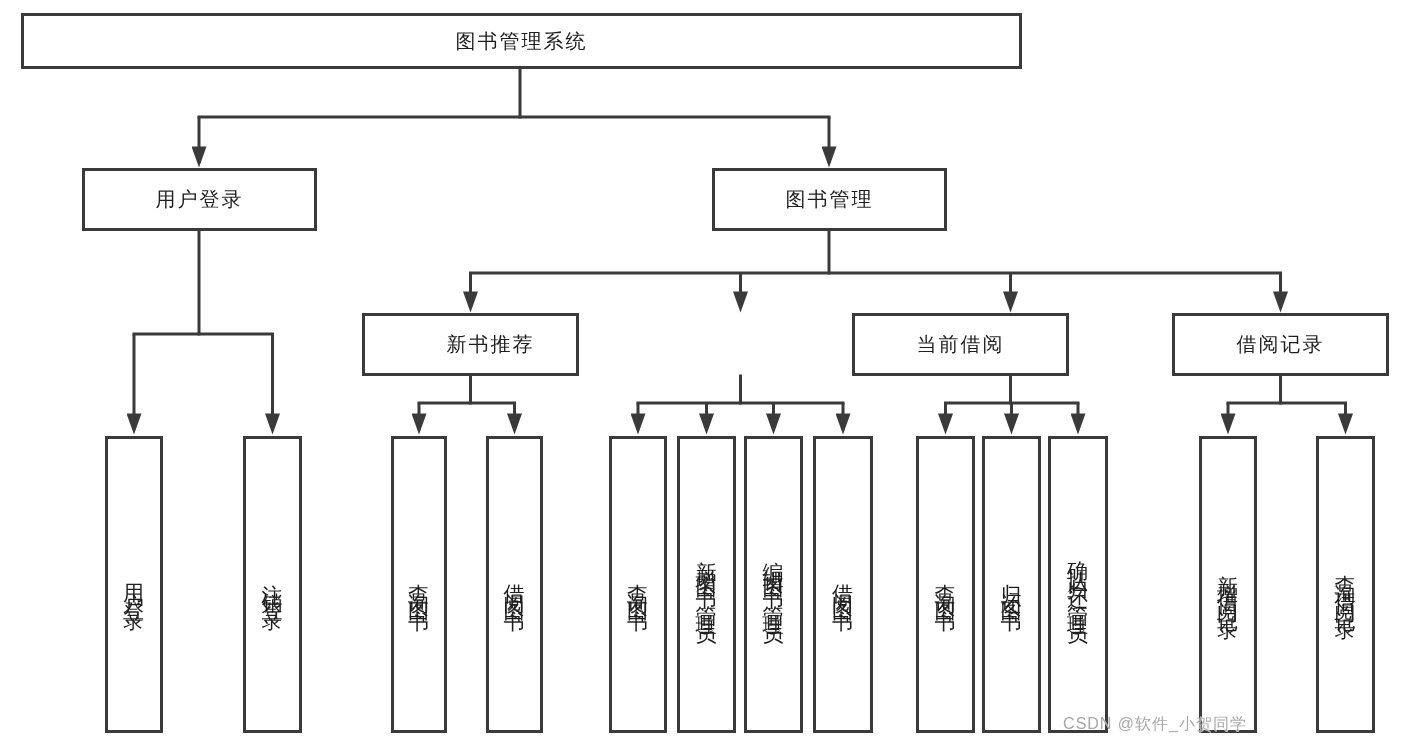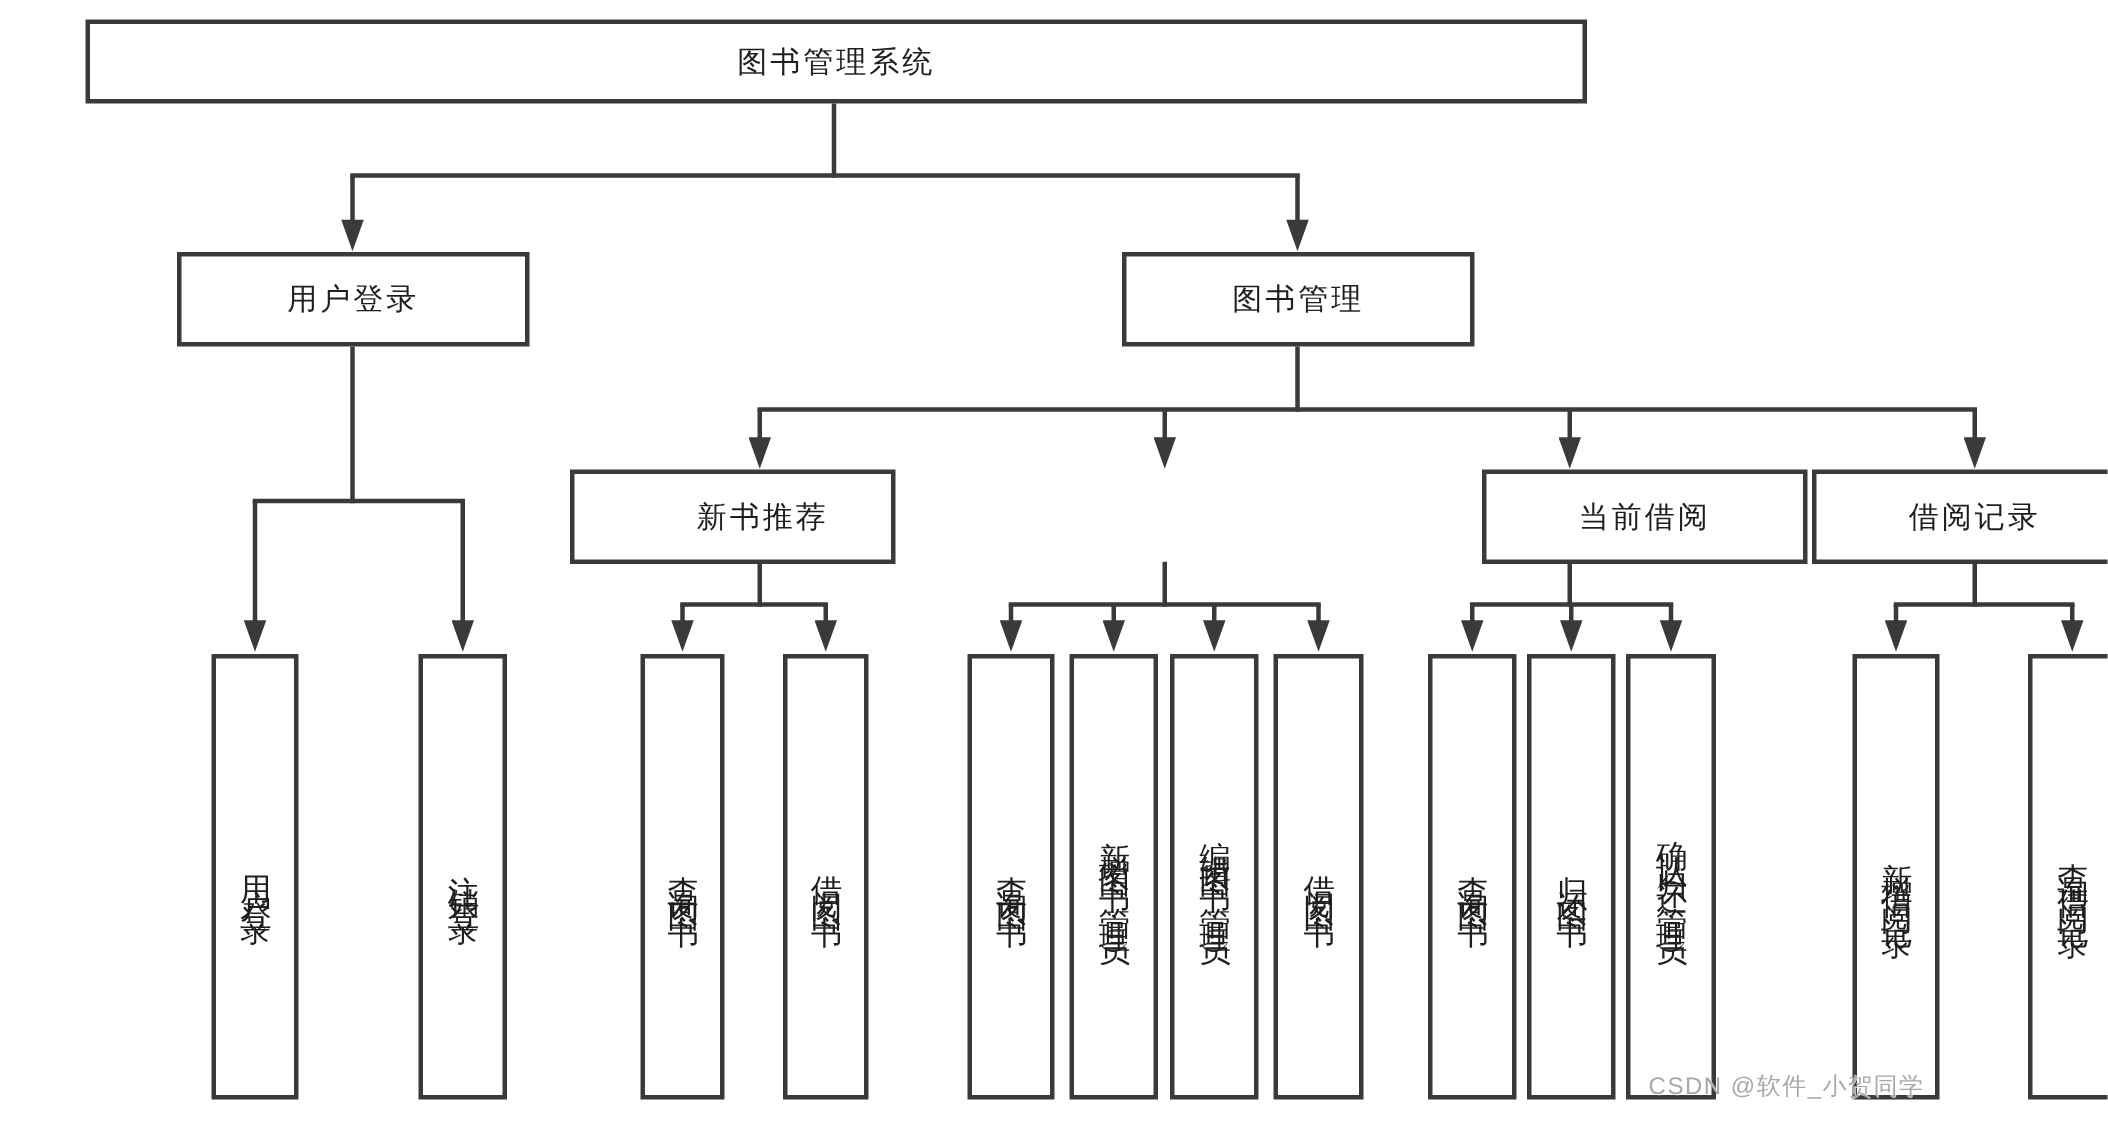--- a/index.html
+++ b/index.html
@@ -9,21 +9,21 @@
     --watermark:#a8a8a8;
     --background:#ffffff;
   }
   *{box-sizing:border-box;margin:0;padding:0;}
   html,body{width:1405px;height:747px;overflow:hidden;}
   body{
     background:var(--background);
     font-family:"Liberation Sans","DejaVu Sans",sans-serif;
     color:var(--text);
   }
-  #canvas{position:relative;width:1253px;height:747px;background:var(--background);margin-left:36px;}
+  #canvas{position:relative;width:1253px;height:747px;background:var(--background);}
   #wires{position:absolute;left:0;top:0;width:1405px;height:747px;}
 
   .hbox{
     position:absolute;
     background:#fff;
     border:3px solid var(--box-border);
     display:flex;align-items:center;justify-content:center;
     font-size:20px;letter-spacing:2px;
     color:var(--text);
     z-index:2;
@@ -40,23 +40,23 @@
     z-index:2;
   }
 
   
   .b-root{left:21px;top:13px;width:1001px;height:56px;}
   
   .b-user-login{left:82px;top:168px;width:235px;height:63px;}
   .b-book-mgmt{left:712px;top:168px;width:235px;height:63px;}
   
   .b-l3{top:313px;width:217px;height:63px;}
-  .b-new-book{left:344px;padding-left:40px;}
+  .b-new-book{left:362px;padding-left:40px;}
   .b-borrowing{left:632px;}
-  .b-current{left:952px;}
+  .b-current{left:852px;}
   .b-records{left:1172px;}
   
   .leaf{top:436px;height:297px;}
   .lf-1{left:105px;width:58px;}
   .lf-2{left:243px;width:59px;}
   .lf-3{left:391px;width:56px;}
   .lf-4{left:486px;width:57px;}
   .lf-5{left:609px;width:58px;}
   .lf-6{left:677px;width:59px;}
   .lf-7{left:744px;width:59px;}

